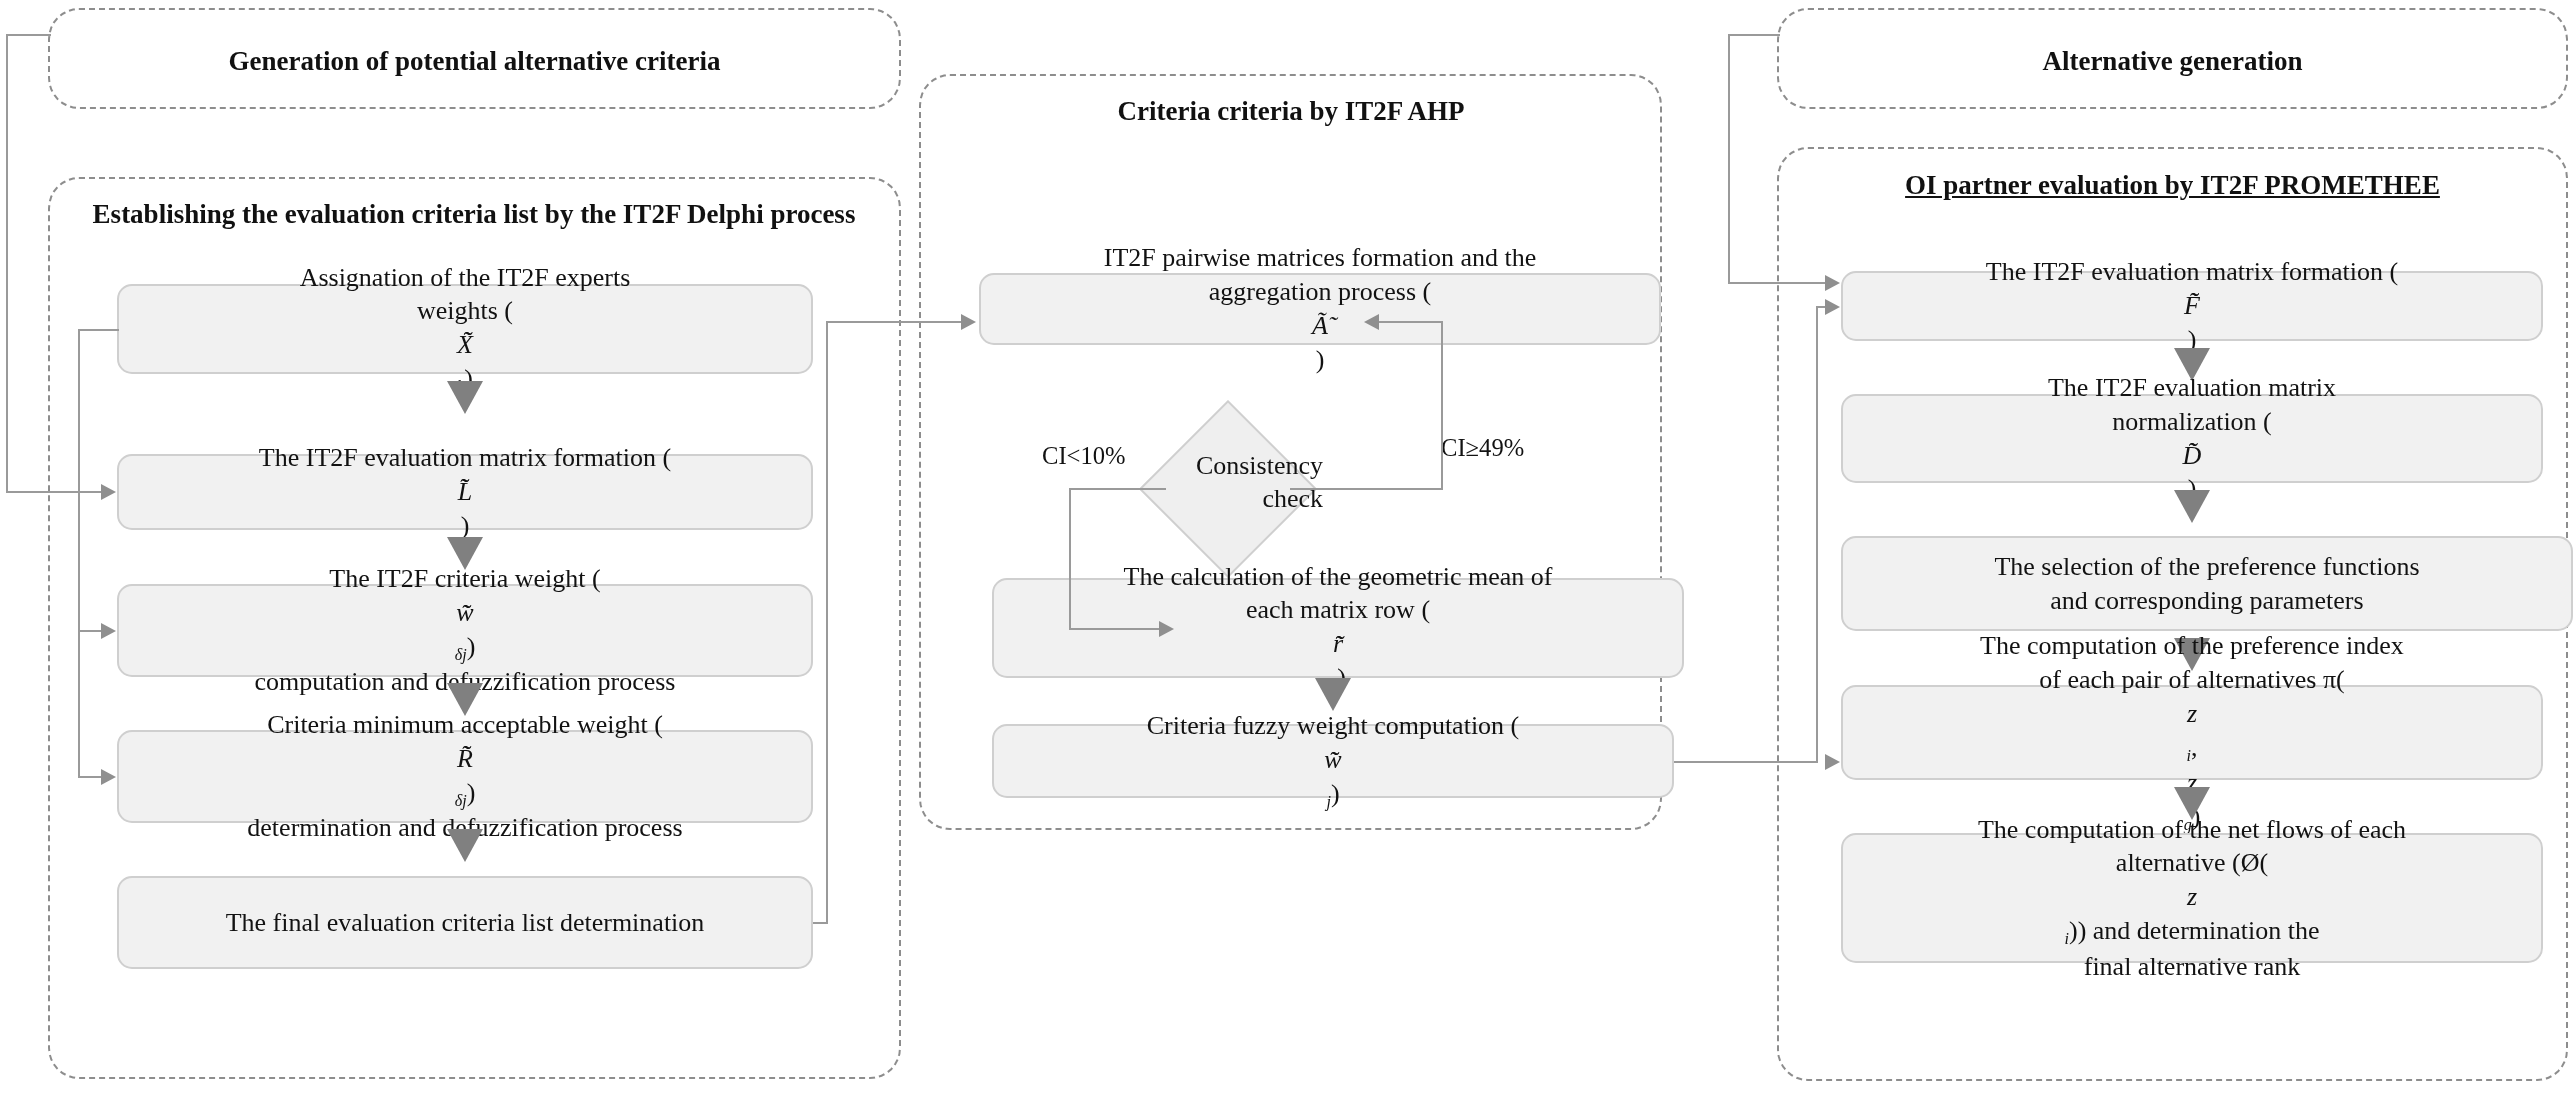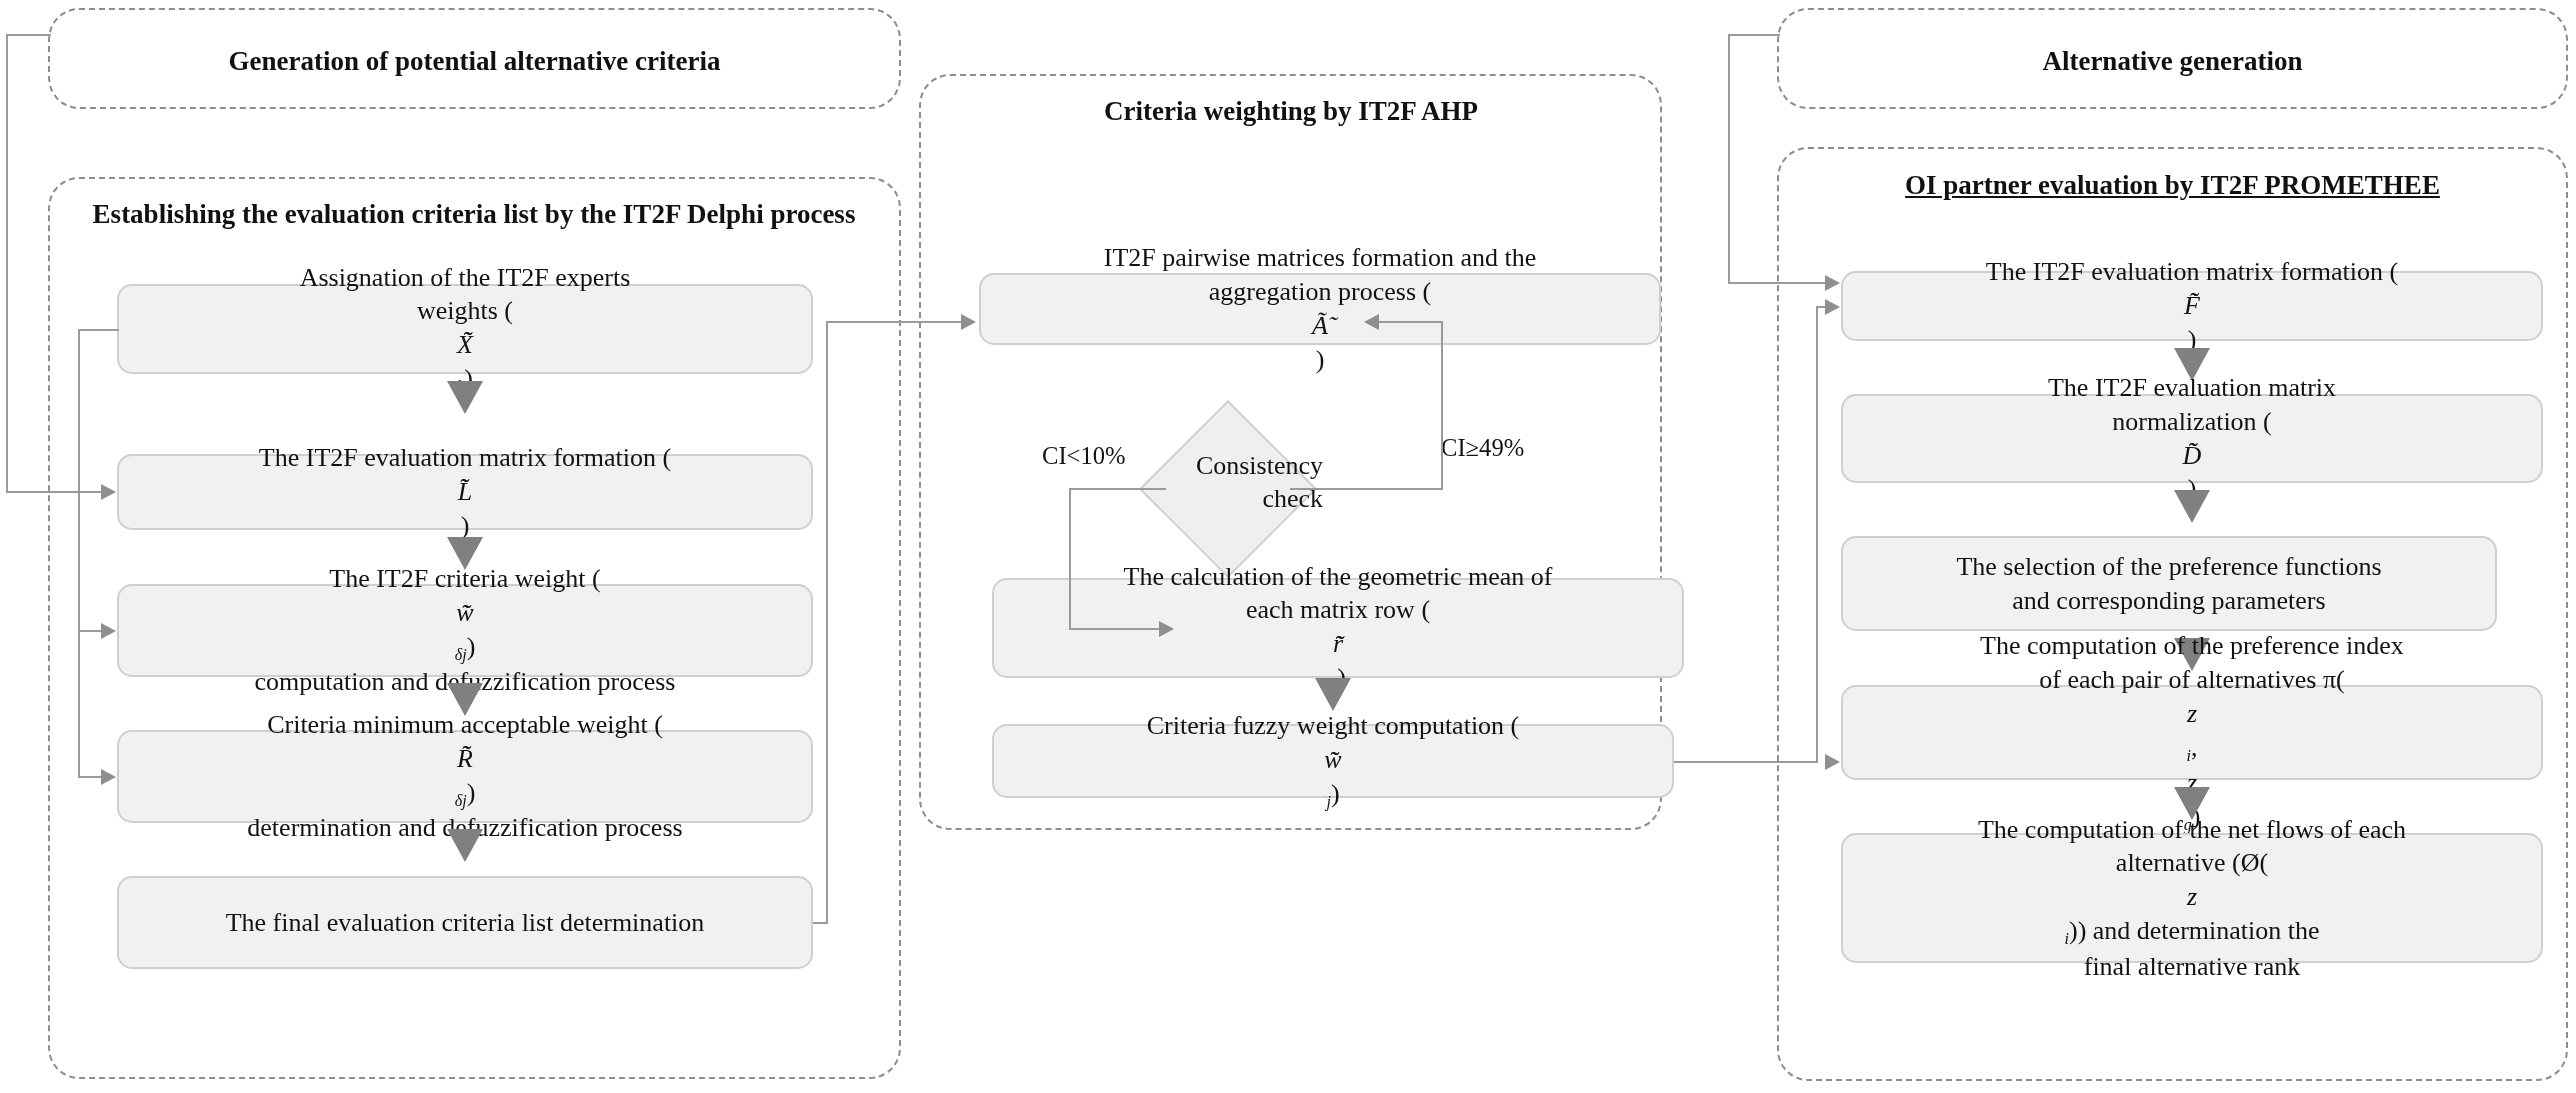--- a/index.html
+++ b/index.html
@@ -122,21 +122,21 @@
 <div class="box" style="left:117px;top:730px;width:696px;height:93px;">
   <span>Criteria minimum acceptable weight (<span class="it">R̃̃</span><sub class="it">δj</sub>)<br>determination and defuzzification process</span>
 </div>
 <div class="arrow-down" style="left:447px;top:829px;"></div>
 
 <div class="box" style="left:117px;top:876px;width:696px;height:93px;">
   <span>The final evaluation criteria list determination</span>
 </div>
 
 <div class="group" style="left:919px;top:74px;width:743px;height:756px;"></div>
-<div class="group-title" style="left:940px;top:95px;width:702px;">Criteria weighting by IT2F AHP</div>
+<div class="group-title" style="left:940px;top:95px;width:702px;">Criteria criteria by IT2F AHP</div>
 
 <div class="box" style="left:979px;top:273px;width:682px;height:72px;">
   <span>IT2F pairwise matrices formation and the<br>aggregation process (<span class="it">Ã̃</span>)</span>
 </div>
 
 <div class="diamond" style="left:1165px;top:426px;width:126px;height:126px;"></div>
 <div class="diamond-label" style="left:1132px;top:450px;width:191px;">Consistency<br>check</div>
 <div class="edge-label" style="left:1042px;top:434px;margin-top:8px;">CI&lt;10%</div>
 <div class="edge-label" style="left:1441px;top:434px;">CI≥49%</div>
 
@@ -158,21 +158,21 @@
 <div class="box" style="left:1841px;top:271px;width:702px;height:70px;">
   <span>The IT2F evaluation matrix formation (<span class="it">F̃̃</span>)</span>
 </div>
 <div class="arrow-down" style="left:2174px;top:348px;"></div>
 
 <div class="box" style="left:1841px;top:394px;width:702px;height:89px;">
   <span>The IT2F evaluation matrix<br>normalization (<span class="it">D̃̃</span>)</span>
 </div>
 <div class="arrow-down" style="left:2174px;top:490px;"></div>
 
-<div class="box" style="left:1841px;top:536px;width:656px;height:95px;">
+<div class="box" style="left:1841px;top:536px;width:732px;height:95px;">
   <span>The selection of the preference functions<br>and corresponding parameters</span>
 </div>
 <div class="arrow-down" style="left:2174px;top:638px;"></div>
 
 <div class="box" style="left:1841px;top:685px;width:702px;height:95px;">
   <span>The computation of the preference index<br>of each pair of alternatives π(<span class="it">z</span><sub class="it">i</sub>, <span class="it">z</span><sub class="it">g</sub>)</span>
 </div>
 <div class="arrow-down" style="left:2174px;top:787px;"></div>
 
 <div class="box" style="left:1841px;top:833px;width:702px;height:130px;">

